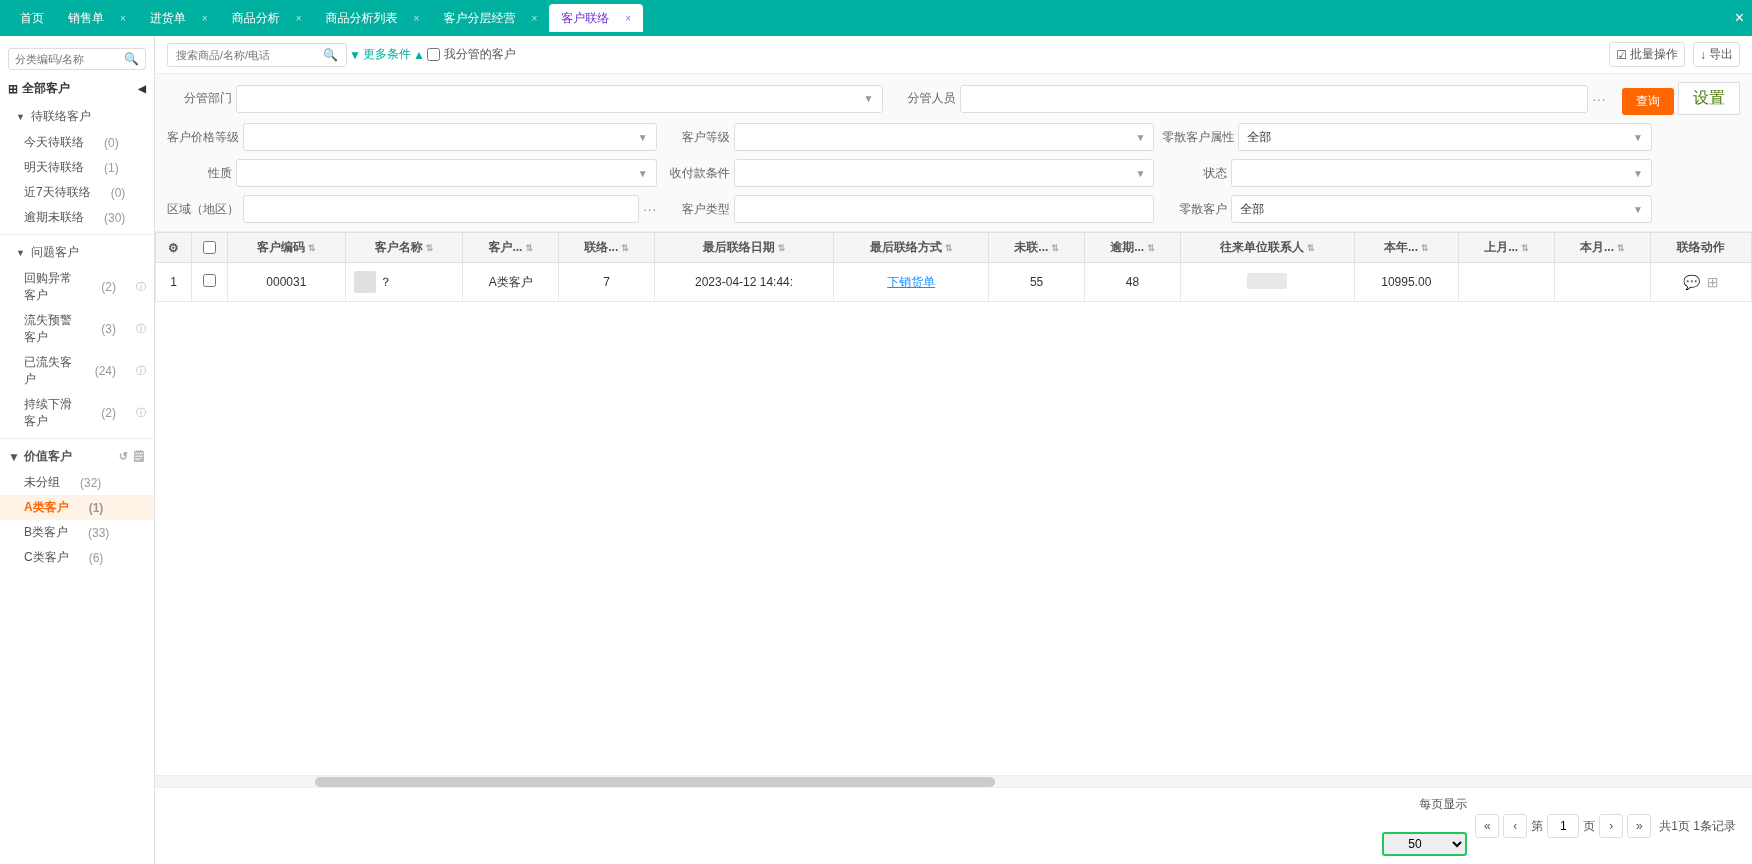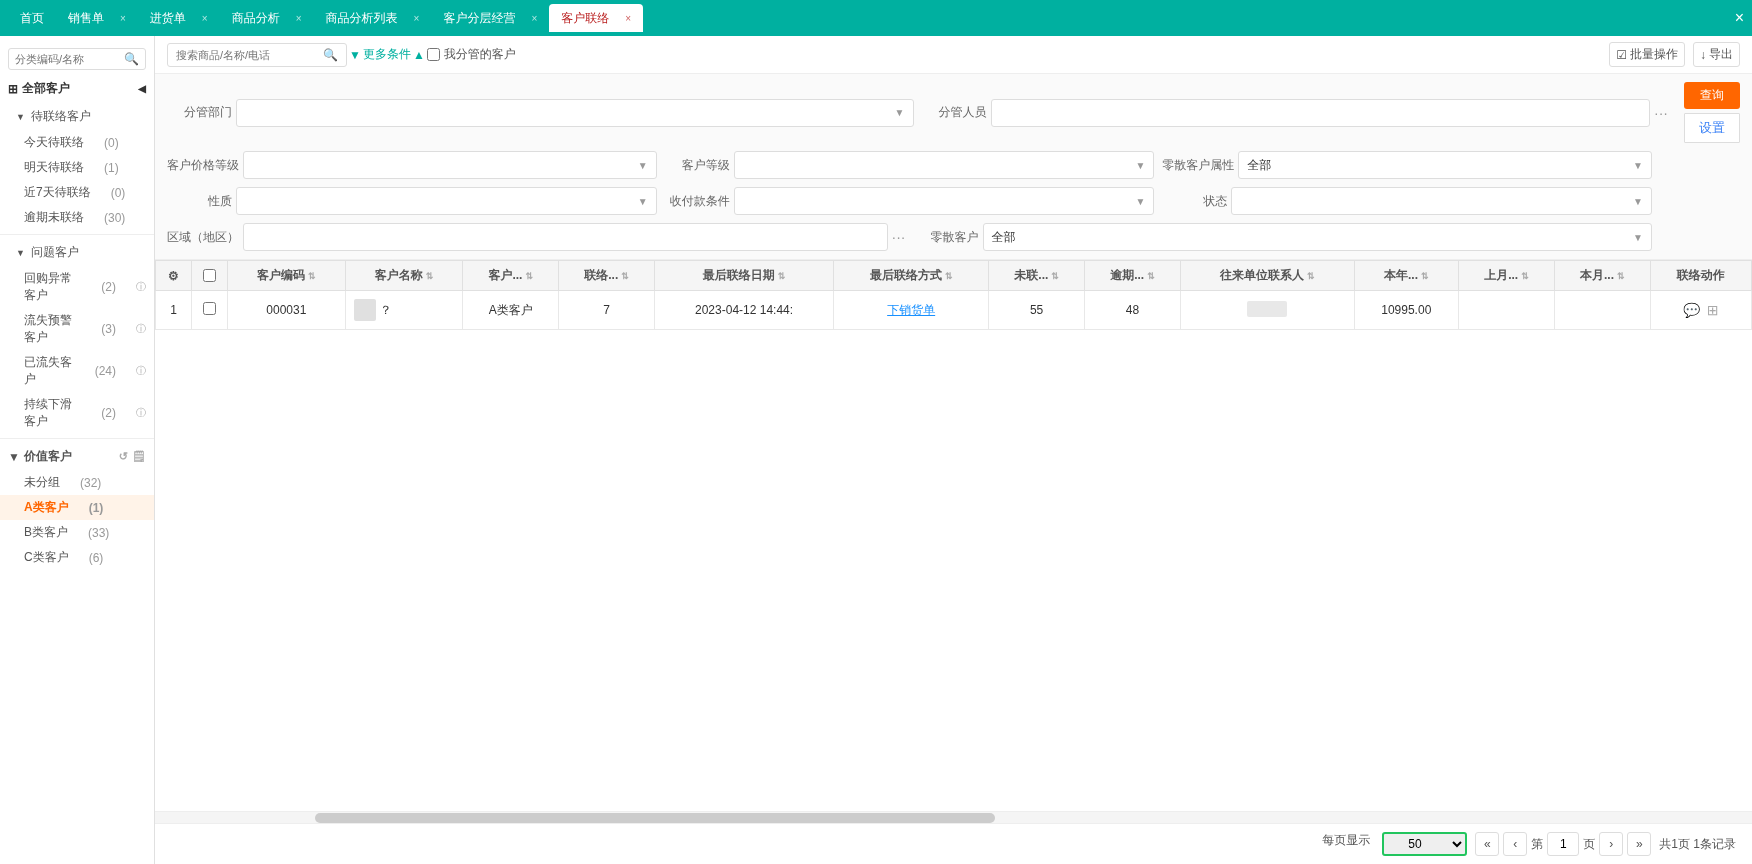--- a/index.html
+++ b/index.html
@@ -19,21 +19,21 @@
       padding: 0 12px;
       height: 28px;
       color: #fff;
       cursor: pointer;
       border-radius: 4px 4px 0 0;
       white-space: nowrap;
       gap: 16px;
     }
     .nav-tab.active {
       background: #fff;
-      color: #b91c1c;
+      color: #6d28d9;
     }
     .nav-tab .close-icon {
       font-size: 10px;
       opacity: 0.7;
     }
     .nav-home {
       color: #fff;
       padding: 0 12px;
       height: 28px;
       display: flex;
@@ -302,22 +302,23 @@
       align-items: center;
       justify-content: flex-end;
       padding: 8px 16px;
       border-top: 1px solid #eee;
       background: #fff;
       gap: 8px;
       color: #555;
     }
     .footer-page-size {
       display: flex;
-      align-items: flex-start;
-      gap: 12px;
+      align-items: flex-end;
+      gap: 19px;
+      flex-direction: column;
     }
     .footer-page-size select {
       border: 2px solid #22c55e;
       border-radius: 3px;
       padding: 2px 20px;
       outline: none;
     }
     .footer-pagination {
       display: flex;
       align-items: center;
@@ -352,26 +353,26 @@
       background: #ff6600;
       color: #fff;
       border: none;
       border-radius: 3px;
       padding: 5px 14px;
       cursor: pointer;
       font-size: 12px;
     }
     .btn-white {
       background: #fff;
-      color: #3b82f6;
+      color: #4d7c0f;
       border: 1px solid #ddd;
       border-radius: 1px;
       padding: 5px 14px;
       cursor: pointer;
-      font-size: 13px;
+      font-size: 16px;
     }
 
     
     ::-webkit-scrollbar { width: 6px; height: 6px; }
     ::-webkit-scrollbar-track { background: #f1f1f1; }
     ::-webkit-scrollbar-thumb { background: #ccc; border-radius: 3px; }
     .checkbox-cell {
       text-align: center;
     }
     .customer-name-cell {
@@ -568,21 +569,21 @@
             <div class="filter-select">
               <span></span>
               <span class="arrow-down">▼</span>
             </div>
           </div>
           <div class="filter-field">
             <span class="filter-label">分管人员</span>
             <input class="filter-input" type="text" style="flex: 1 1 0%;">
             <span class="filter-dots">···</span>
           </div>
-          <div style="display:flex;flex-direction:column;gap:4px;margin-left:8px;">
+          <div style="display:flex;flex-direction:row;gap:4px;margin-left:8px;align-items:flex-end;">
             <button class="btn-orange">查询</button>
             <button class="btn-white">设置</button>
           </div>
         </div>
 
         <div class="adv-filter-row">
           <div class="filter-field">
             <span class="filter-label">客户价格等级</span>
             <div class="filter-select">
               <span></span>
@@ -629,20 +630,24 @@
             </div>
           </div>
           <div style="width:80px"></div>
         </div>
 
         <div class="adv-filter-row">
           <div class="filter-field">
             <span class="filter-label">区域（地区）</span>
             <input class="filter-input" type="text" style="flex: 1 1 0%;">
             <span class="filter-dots">···</span>
+          </div>
+          <div class="filter-field">
+            <span class="filter-label">客户类型</span>
+            <input class="filter-input" type="text" style="flex: 1 1 0%;">
           </div>
           <div class="filter-field">
             <span class="filter-label">零散客户</span>
             <div class="filter-select">
               <span>全部</span>
               <span class="arrow-down">▼</span>
             </div>
           </div>
           <div style="width:80px"></div>
         </div>

